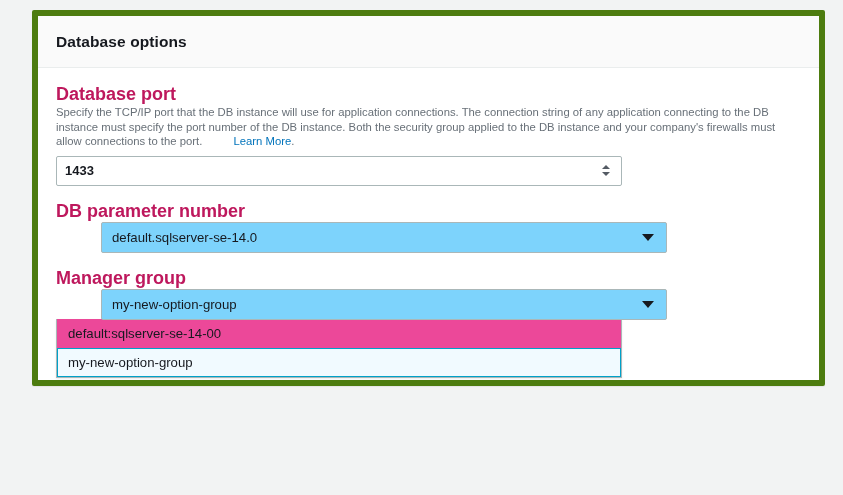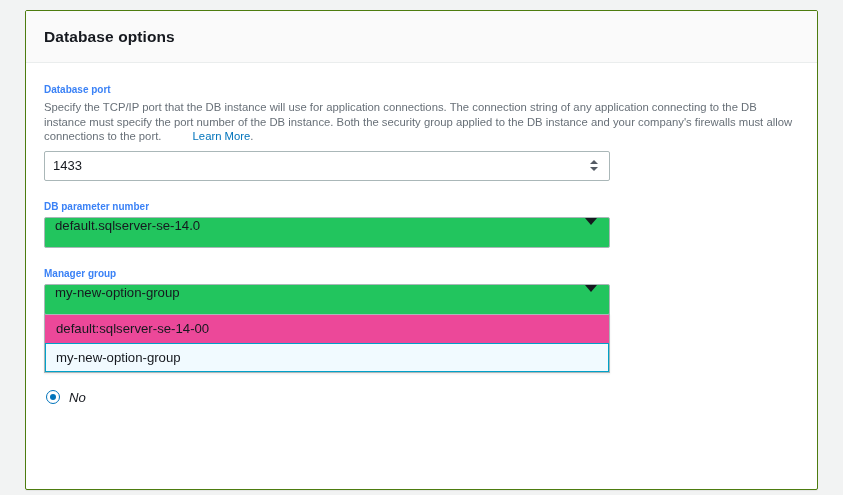--- a/index.html
+++ b/index.html
@@ -17,26 +17,26 @@
 
   .page {
     position: relative;
     width: 843px;
     height: 495px;
     background: #f2f3f3;
   }
 
   .panel {
     position: absolute;
-    left: 25px;
+    left: 32px;
     top: 10px;
     width: 793px;
-    height: 480px;
+    height: 376px;
     background: #ffffff;
-    border: 1px solid #4d7c0f;
+    border: 6px solid #4d7c0f;
     border-radius: 2px;
     box-sizing: border-box;
     box-shadow: 0 1px 1px rgba(0,0,0,0.06);
     overflow: hidden;
   }
 
   .panel-header {
     height: 52px;
     border-bottom: 1px solid #eaeded;
     display: flex;
@@ -55,23 +55,23 @@
   .panel-body {
     padding: 18px 18px 0 18px;
   }
 
   .field {
     margin-bottom: 17px;
     position: relative;
   }
 
   .field-label {
-    font-size: 10px;
+    font-size: 18px;
     font-weight: bold;
-    color: #3b82f6;
+    color: #be185d;
     margin-bottom: 2px;
     line-height: 17px;
   }
 
   .field-desc {
     font-size: 11.3px;
     color: #687078;
     line-height: 14.5px;
     max-width: 762px;
     margin-bottom: 7px;
@@ -90,21 +90,21 @@
     border-radius: 2px;
     box-sizing: border-box;
     background: #ffffff;
     display: flex;
     align-items: center;
     padding: 0 8px;
     font-size: 13px;
     color: #16191f;
     position: relative;
   }
-  .input-number .val { flex: 1; }
+  .input-number .val { flex: 1; font-weight: bold; }
   .spinner {
     width: 10px;
     display: flex;
     flex-direction: column;
     align-items: center;
     justify-content: center;
     gap: 3px;
     margin-right: 2px;
   }
   .spin-up, .spin-down {
@@ -115,27 +115,28 @@
   .spin-up { border-bottom: 4px solid #545b64; }
   .spin-down { border-top: 4px solid #545b64; }
 
   
   .select {
     width: 566px;
     height: 31px;
     border: 1px solid #aab7b8;
     border-radius: 2px;
     box-sizing: border-box;
-    background: #22c55e;
-    display: flex;
-    align-items: flex-start;
+    background: #7dd3fc;
+    display: flex;
+    align-items: center;
     padding: 0 10px;
     font-size: 13.2px;
     color: #16191f;
     position: relative;
+    margin-left: 45px;
   }
   .select .sel-val { flex: 1; }
   .caret {
     width: 0; height: 0;
     border-left: 6px solid transparent;
     border-right: 6px solid transparent;
     border-top: 7px solid #16191f;
     margin-right: 2px;
   }
 

